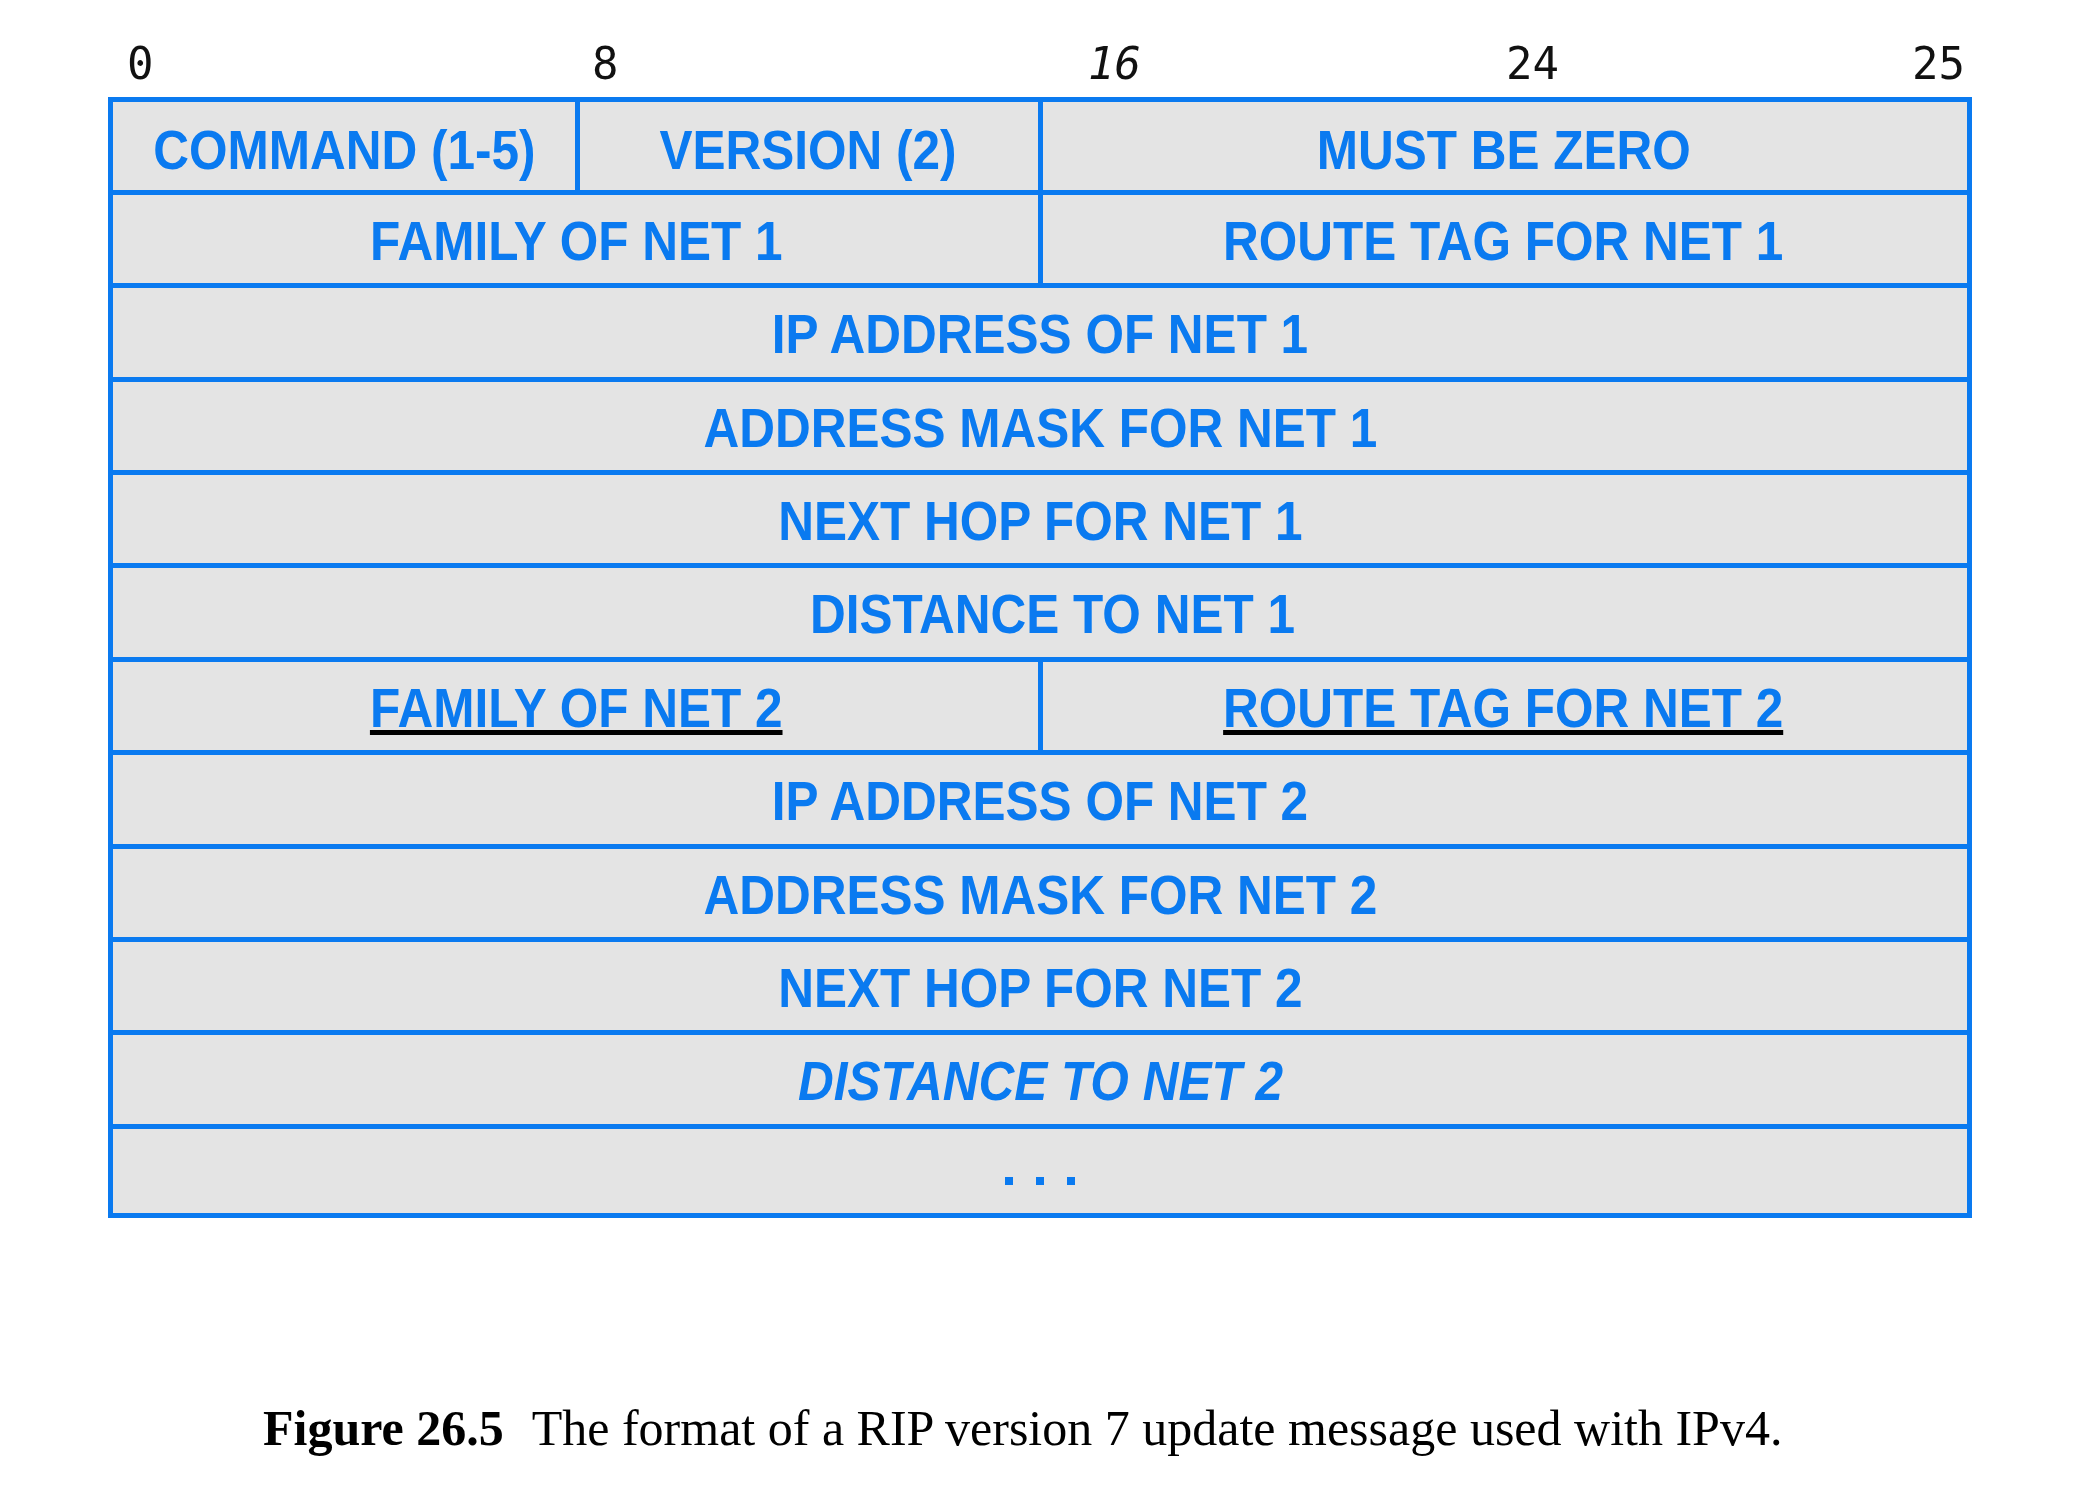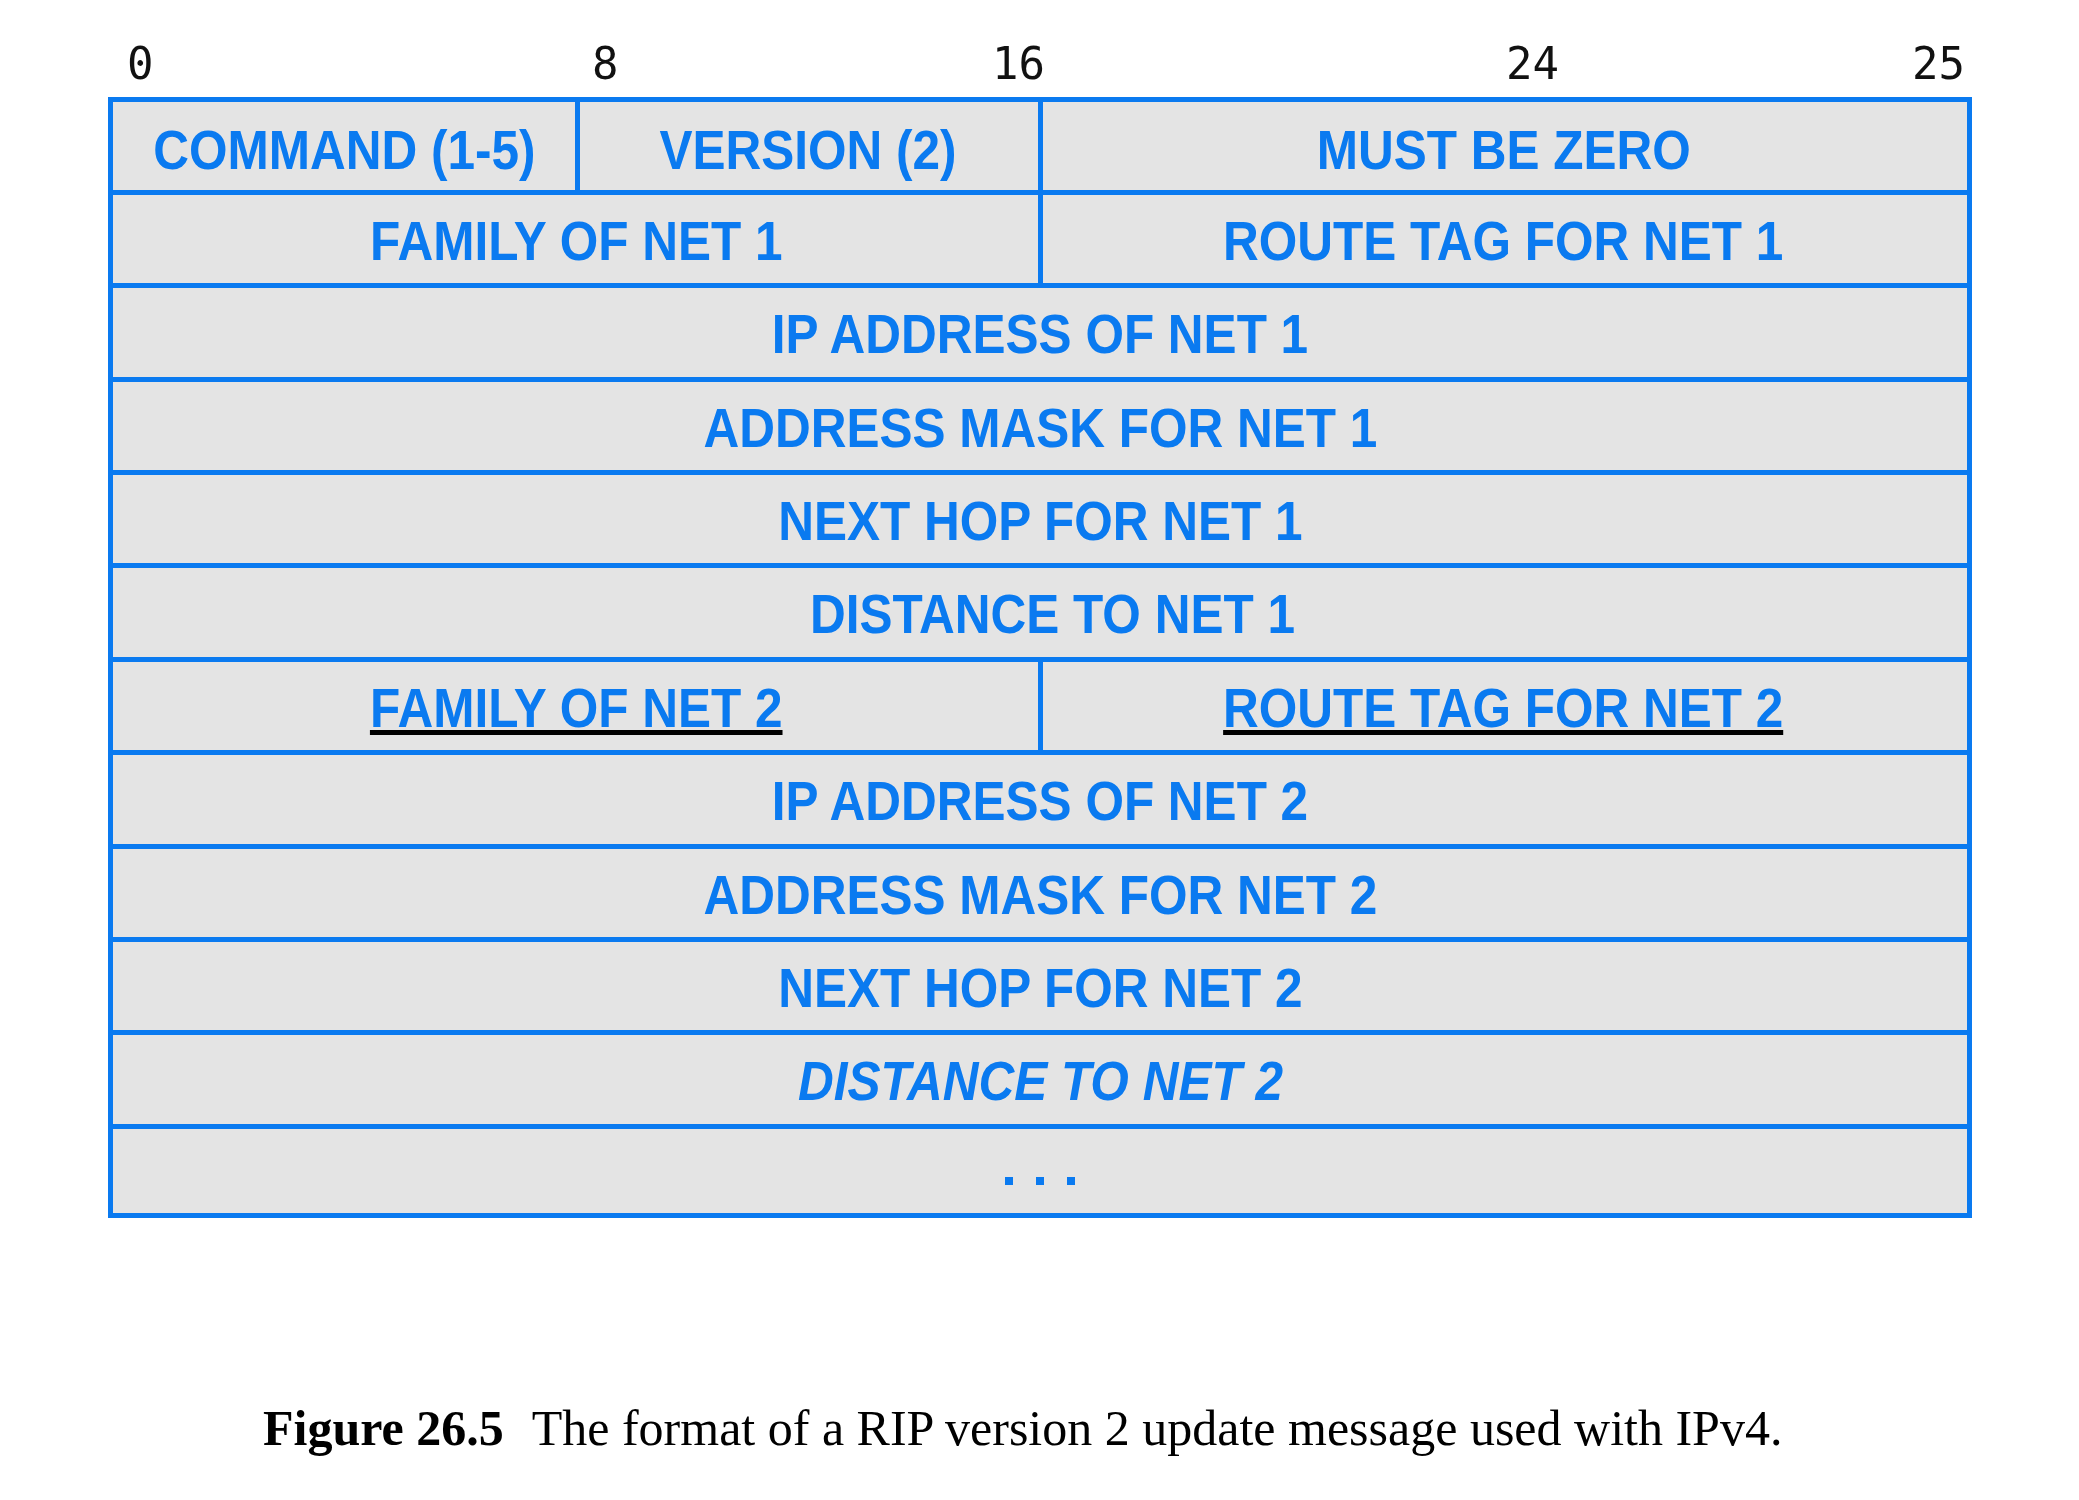--- a/index.html
+++ b/index.html
@@ -103,21 +103,21 @@
     .caption .fig-num {
       font-weight: bold;
       margin-right: 28px;
     }
   </style>
 </head>
 <body>
 
 <span class="bit-label" style="left:127px;">0</span>
 <span class="bit-label" style="left:592px;">8</span>
-<span class="bit-label" style="left:992px;">16</span>
+<span class="bit-label" style="left:1088px;font-style:italic;">16</span>
 <span class="bit-label" style="left:1506px;">24</span>
 <span class="bit-label" style="left:1912px;">25</span>
 
 <div class="packet">
 
   <div class="row" style="top:0px;justify-content:space-between;">
     <div class="cell with-right-border" style="width:25%;">
       <span class="cell-text">COMMAND (1-5)</span>
     </div>
     <div class="cell with-right-border" style="width:25%;">
@@ -211,14 +211,14 @@
         <span class="dot"></span>
         <span class="dot"></span>
         <span class="dot"></span>
       </div>
     </div>
   </div>
 
 </div>
 
 <div class="caption">
-  <span class="fig-num">Figure 26.5</span><span>The format of a RIP version 2 update message used with IPv4.</span>
+  <span class="fig-num">Figure 26.5</span><span>The format of a RIP version 7 update message used with IPv4.</span>
 </div>
 
 </body></html>

